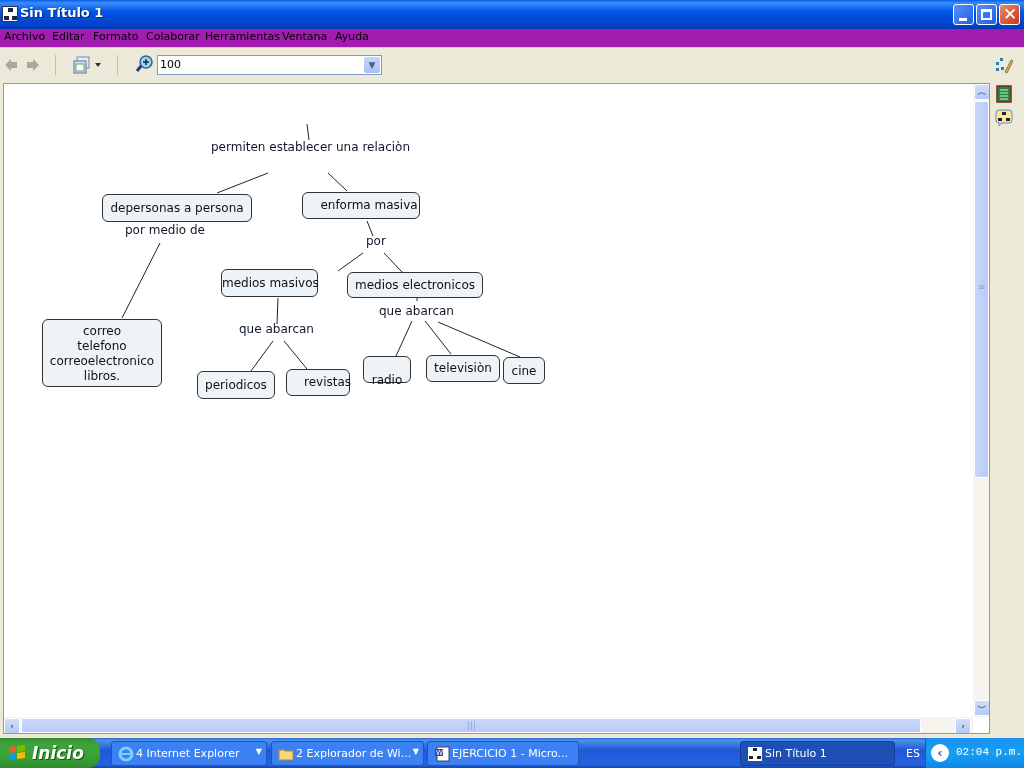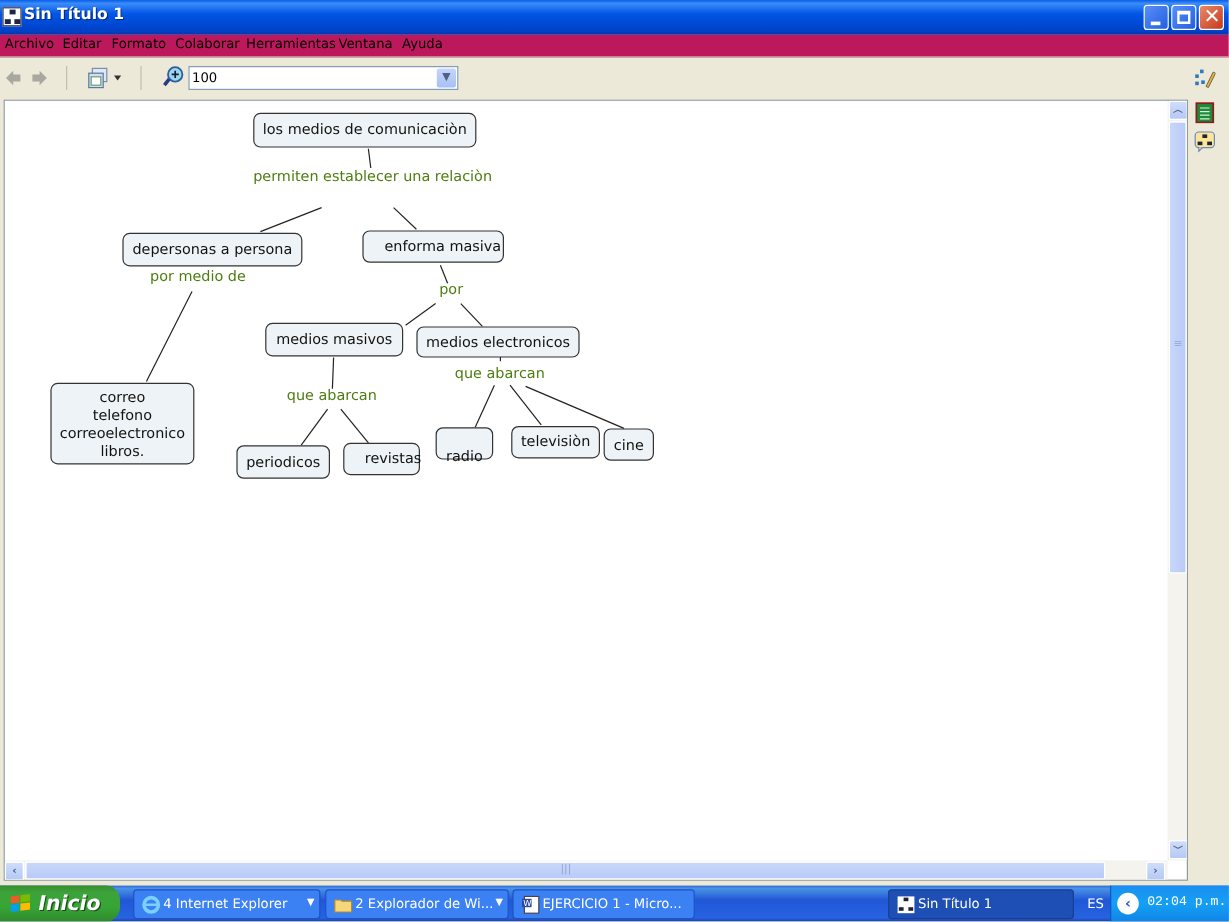--- a/index.html
+++ b/index.html
@@ -17,39 +17,39 @@
     background: linear-gradient(135deg, #5a8ef8, #2060e0); }
   .winbtn.min { left: 953px; }
   .winbtn.max { left: 976px; }
   .winbtn.close { left: 999px; background: linear-gradient(135deg, #e88a6a, #c8381a); }
   .winbtn .glyph { position: absolute; color: #fff; font-weight: bold; }
   .winbtn.min .glyph { left: 5px; top: 13px; width: 8px; height: 3px; background: #fff; }
   .winbtn.max .glyph { left: 4px; top: 4px; width: 11px; height: 11px; border: 2px solid #fff; border-top-width: 3px; }
   .winbtn.close .glyph { left: 3px; top: -1px; font-size: 17px; line-height: 20px; }
 
   
-  .menubar { position: absolute; left: 0; top: 29px; width: 1024px; height: 19px; background: #be185d; border-bottom: 1px solid #d0ccbc; }
+  .menubar { position: absolute; left: 0; top: 29px; width: 1024px; height: 19px; background: #a21caf; border-bottom: 1px solid #d0ccbc; }
   .menubar span { position: absolute; top: 1px; font-size: 11px; color: #000; font-family: "DejaVu Sans", sans-serif; }
 
   
   .toolbar { position: absolute; left: 0; top: 49px; width: 1024px; height: 33px; background: #ece9d8; }
   .arrow-btn { position: absolute; top: 8px; width: 14px; height: 14px; }
   .arrow-btn svg { width: 14px; height: 14px; }
   .tb-sep { position: absolute; top: 6px; width: 1px; height: 20px; background: #c2bfb0; }
   .view-btn { position: absolute; left: 73px; top: 6px; width: 30px; height: 20px; }
   .zoom-icon { position: absolute; left: 135px; top: 5px; width: 20px; height: 20px; }
   .zoom-select { position: absolute; left: 157px; top: 6px; width: 225px; height: 20px; background: #fff; border: 1px solid #7f9db9; font-size: 11px; padding: 2px 2px; font-family: "DejaVu Sans", sans-serif; }
   .zoom-select .dd { position: absolute; right: 1px; top: 1px; width: 16px; height: 16px; background: linear-gradient(#c6d5fa, #a7c0f5); border-radius: 2px; color: #4d6185; font-size: 9px; text-align: center; line-height: 16px; }
   .right-tool { position: absolute; left: 995px; width: 18px; height: 18px; }
 
   
   .canvas { position: absolute; left: 3px; top: 83px; width: 987px; height: 651px; background: #fff; border: 1px solid #919b9c; overflow: hidden; }
   .map-lines { position: absolute; left: 0; top: 0; width: 970px; height: 634px; }
   .node { position: absolute; background: #edf3f6; border: 1px solid #333; border-radius: 6px; font-size: 12px; color: #111; text-align: center; white-space: nowrap; font-family: "DejaVu Sans", sans-serif; line-height: 15px; }
-  .link-label { position: absolute; font-size: 12px; color: #4d7c0f; white-space: nowrap; font-family: "DejaVu Sans", sans-serif; }
+  .link-label { position: absolute; font-size: 12px; color: #0f172a; white-space: nowrap; font-family: "DejaVu Sans", sans-serif; }
 
   
   .vscroll { position: absolute; left: 969px; top: 0; width: 17px; height: 633px; background: #f4f3ee; }
   .hscroll { position: absolute; left: 0; top: 633px; width: 969px; height: 17px; background: #f4f3ee; }
   .sb-btn { position: absolute; width: 16px; height: 16px; background: linear-gradient(#d0ddfb, #b4c9f5); border: 1px solid #fff; border-radius: 2px; color: #4d6185; font-size: 9px; text-align: center; line-height: 14px; font-weight: bold; }
   .thumb-v { position: absolute; left: 1px; top: 17px; width: 15px; height: 377px; background: linear-gradient(90deg, #c8d7fb, #b8cbf7); border: 1px solid #fff; border-radius: 2px; }
   .thumb-h { position: absolute; left: 17px; top: 1px; width: 900px; height: 15px; background: linear-gradient(#c8d7fb, #b8cbf7); border: 1px solid #fff; border-radius: 2px; }
   .grip { position: absolute; color: #8ea4d6; font-size: 9px; }
 
   
@@ -171,43 +171,40 @@
         <line x1="274" y1="214" x2="273" y2="240"></line>
         <line x1="269" y1="257" x2="247" y2="287"></line>
         <line x1="280" y1="257" x2="303" y2="285"></line>
         <line x1="413" y1="213" x2="413" y2="217"></line>
         <line x1="408" y1="237" x2="392" y2="272"></line>
         <line x1="421" y1="237" x2="447" y2="270"></line>
         <line x1="434" y1="238" x2="516" y2="273"></line>
       </g>
     </svg>
 
-    <div class="node" style="left:207px;top:10px;width:186px;height:29px;padding-top:6px;">
-      <span>los medios de comunicaciòn</span>
-    </div>
     <span class="link-label" style="left:207px;top:56px;">permiten establecer una relaciòn</span>
 
     <div class="node" style="left:98px;top:110px;width:150px;height:28px;padding-top:6px;">
       <span>depersonas a persona</span>
     </div>
     <span class="link-label" style="left:121px;top:139px;">por medio de</span>
 
     <div class="node" style="left:298px;top:108px;width:118px;height:27px;padding-top:5px;padding-left:16px;">
       <span>enforma masiva</span>
     </div>
     <span class="link-label" style="left:362px;top:150px;">por</span>
 
     <div class="node" style="left:38px;top:235px;width:120px;height:68px;padding-top:4px;white-space:normal;">
       <div>correo</div>
       <div>telefono</div>
       <div>correoelectronico</div>
       <div>libros.</div>
     </div>
 
-    <div class="node" style="left:217px;top:185px;width:115px;height:28px;padding-top:6px;">
+    <div class="node" style="left:217px;top:185px;width:97px;height:28px;padding-top:6px;">
       <span>medios masivos</span>
     </div>
     <span class="link-label" style="left:235px;top:238px;">que abarcan</span>
 
     <div class="node" style="left:343px;top:188px;width:136px;height:26px;padding-top:5px;">
       <span>medios electronicos</span>
     </div>
     <span class="link-label" style="left:375px;top:220px;">que abarcan</span>
 
     <div class="node" style="left:193px;top:287px;width:78px;height:28px;padding-top:6px;">

